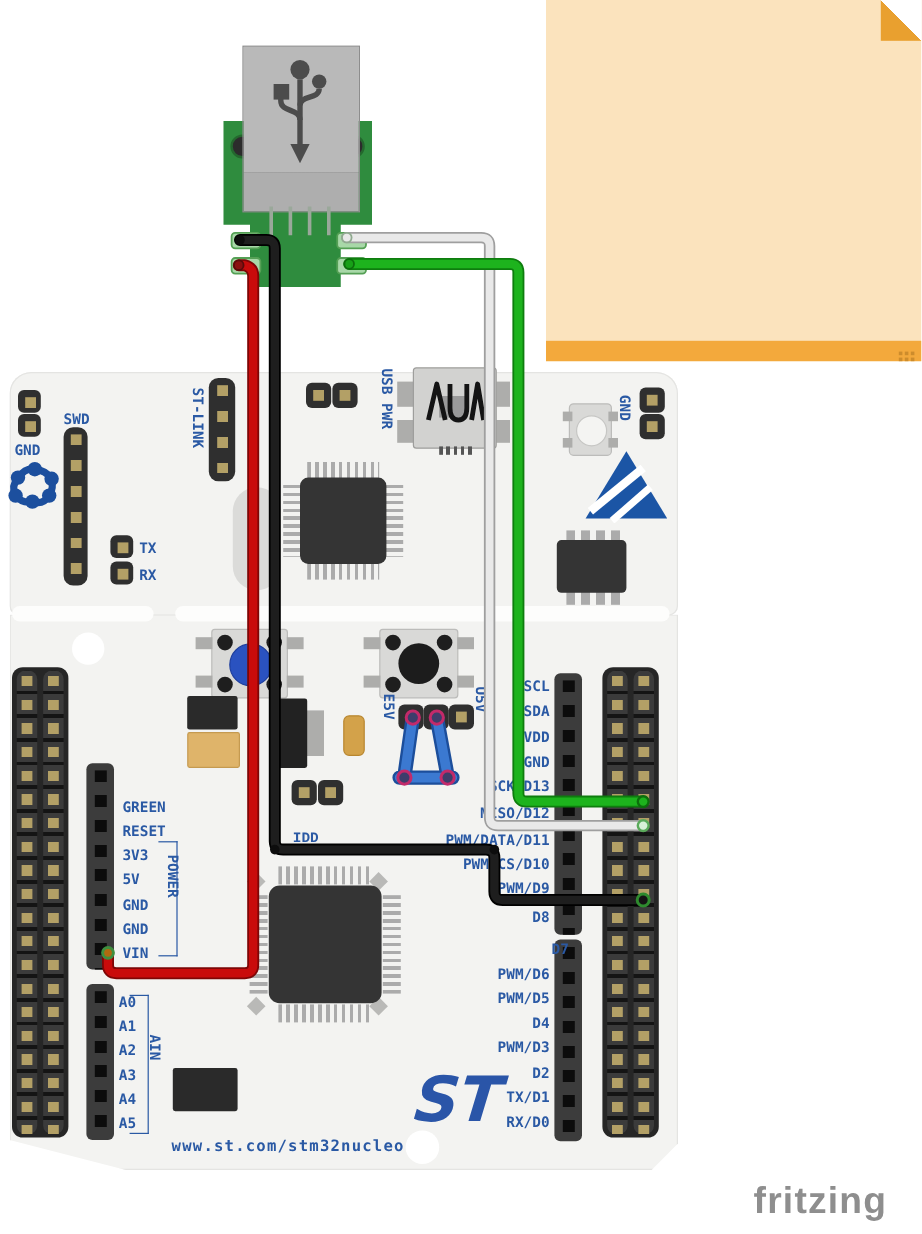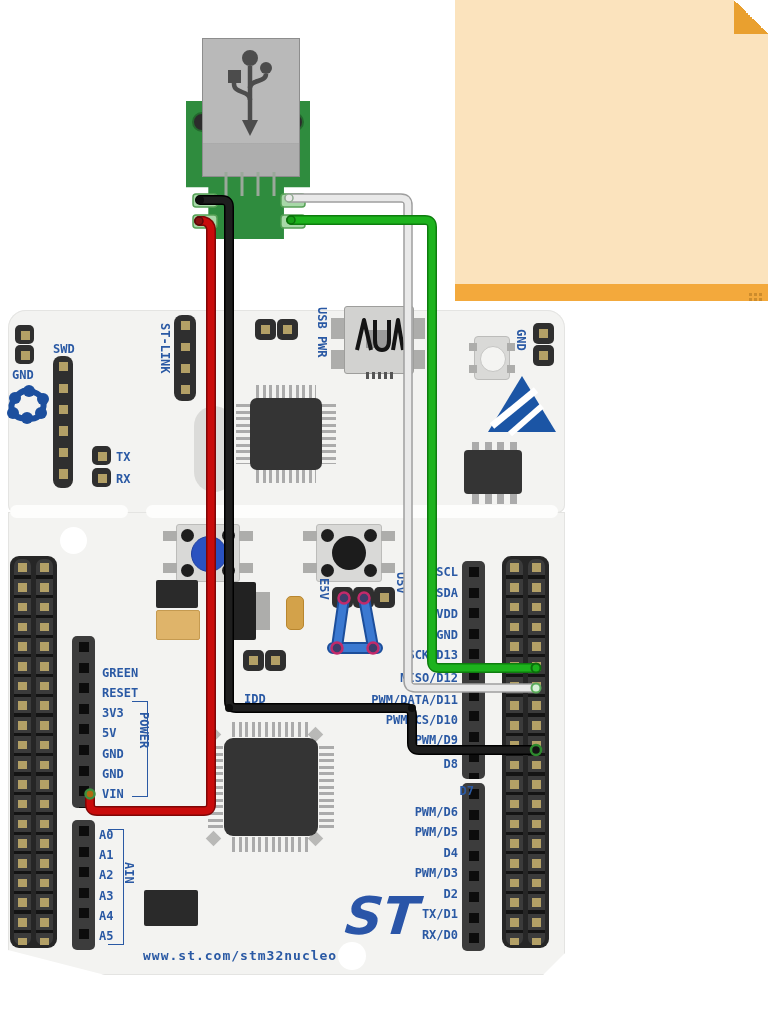--- a/index.html
+++ b/index.html
@@ -199,21 +199,21 @@
       <div class="gold"></div>
     </div>
   <div class="vlabel" style="left:408px;top:572px;">U5V</div>
 
   <div class="sq" style="left:243px;top:650px;">
       <div class="gold"></div>
     </div>
   <div class="sq" style="left:265px;top:650px;">
       <div class="gold"></div>
     </div>
-  <div class="plabel" style="left:244px;top:692px;">IDD</div>
+  <div class="plabel" style="left:244px;top:692px;font-family:Liberation Mono, monospace;">IDD</div>
 
   <div class="pins-v" style="left:208px;top:746px;height:82px;"></div>
   <div class="pins-v" style="left:319px;top:746px;height:82px;"></div>
   <div class="pins-h" style="left:232px;top:722px;width:78px;"></div>
   <div class="pins-h" style="left:232px;top:837px;width:78px;"></div>
   <div class="diamond" style="left:208px;top:729px;"></div>
   <div class="diamond" style="left:310px;top:729px;"></div>
   <div class="diamond" style="left:208px;top:833px;"></div>
   <div class="diamond" style="left:310px;top:833px;"></div>
   <div class="chipbody" style="left:224px;top:738px;width:94px;height:98px;border-radius:9px;"></div>
@@ -364,14 +364,15 @@
   </svg>
 
   <div class="note" style="left:455px;top:0;width:313px;height:301px;">
     <div class="fold"></div>
     <div class="txt">
     </div>
     <div class="bar"></div>
     <div class="dots"></div>
   </div>
 
+  <div class="fritzing">fritzing</div>
 
 </div>
 
 </body></html>

